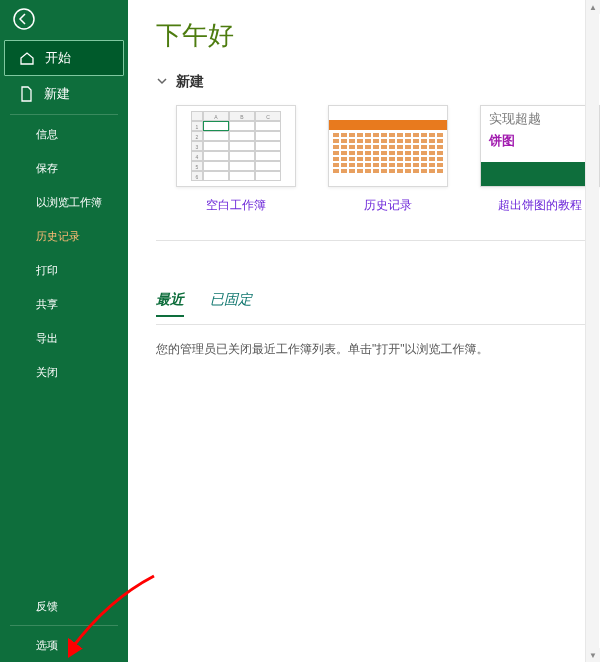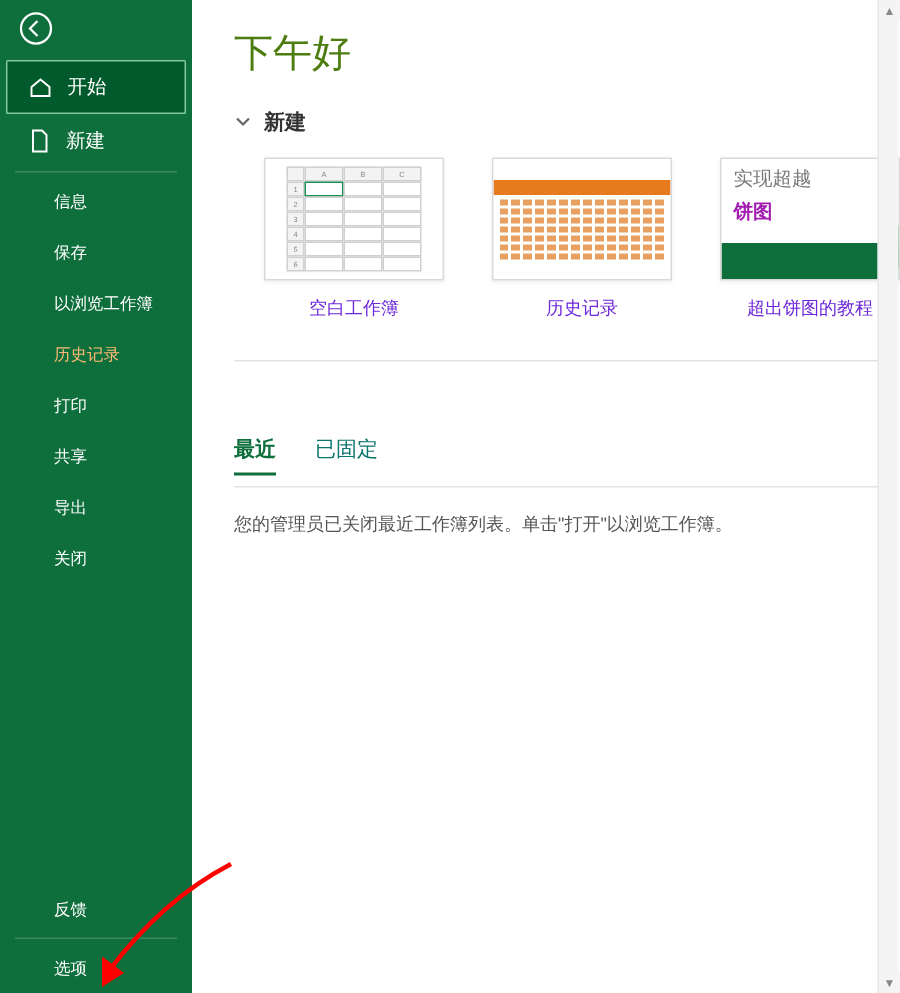--- a/index.html
+++ b/index.html
@@ -100,21 +100,21 @@
   .tracker-rows div { height:4px; margin:1px 0; background: repeating-linear-gradient(90deg,#e8a060 0 6px,#fff 6px 8px);}
   
   .pie-thumb { width:120px; height:82px; position:relative;}
   .pie-thumb .txt1 { position:absolute; top:4px; left:8px; font-size:13px; color:#7a7a7a;}
   .pie-thumb .txt2 { position:absolute; top:26px; left:8px; font-size:13px; color:#a21caf; font-weight:600;}
   .pie-thumb .band { position:absolute; bottom:0; left:0; right:0; height:24px; background:#0e6e3c;}
   .pie-thumb .circle { position:absolute; right:-14px; top:44px; width:28px;height:28px; border-radius:50%; background:#1a8f52;}
 
   .hr { border:none; border-top:1px solid #e2e2e2; margin: 10px 0 50px 0; width: 440px;}
 
-  .tabs { display:flex; gap:26px; font-size:14px; margin-bottom:8px;}
+  .tabs { display:flex; gap:26px; font-size:14px; margin-bottom:8px;font-style:italic;}
   .tab { color:#0f766e; padding-bottom:6px; cursor:pointer;}
   .tab.active { color:#0e6e3c; border-bottom:2px solid #0e6e3c; font-weight:600;}
   .tab-underline { border-top:1px solid #e2e2e2; width:440px; margin-top:-1px; margin-bottom:16px;}
   .notice { font-size:12px; color:#555; }
 
   
   .arrow {
     position:absolute;
     left: 68px; top: 570px;
     pointer-events:none;

